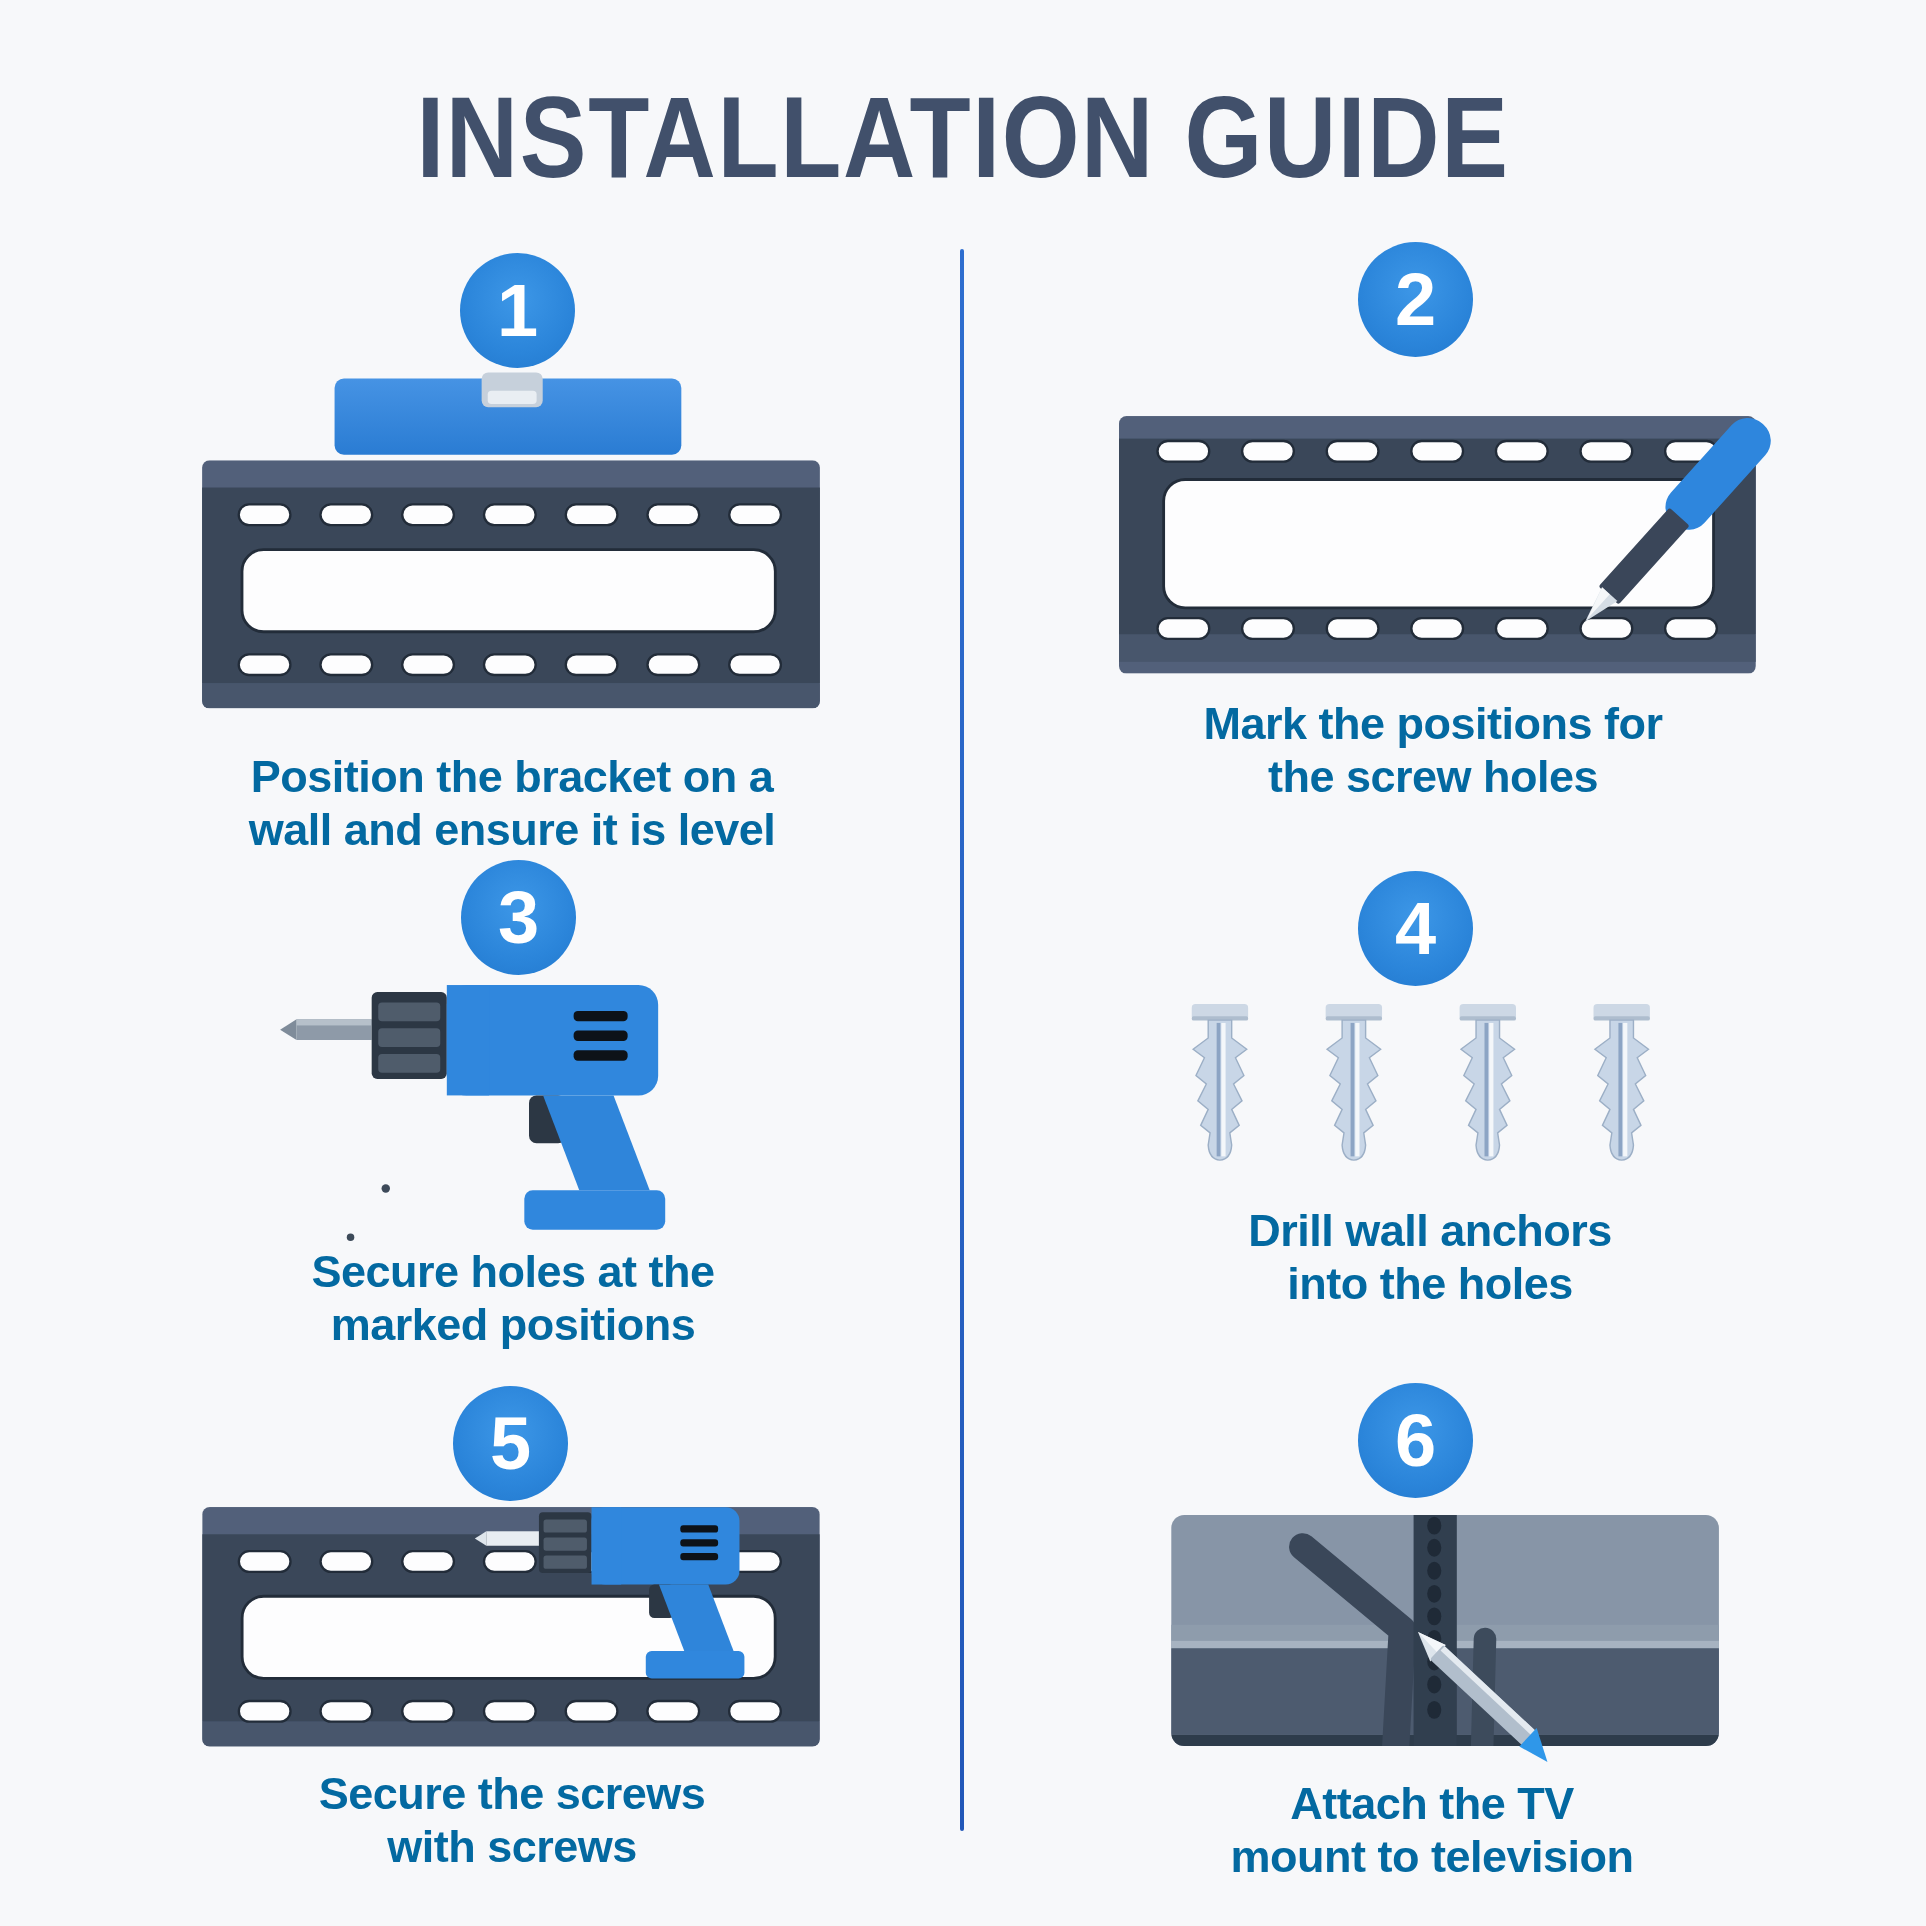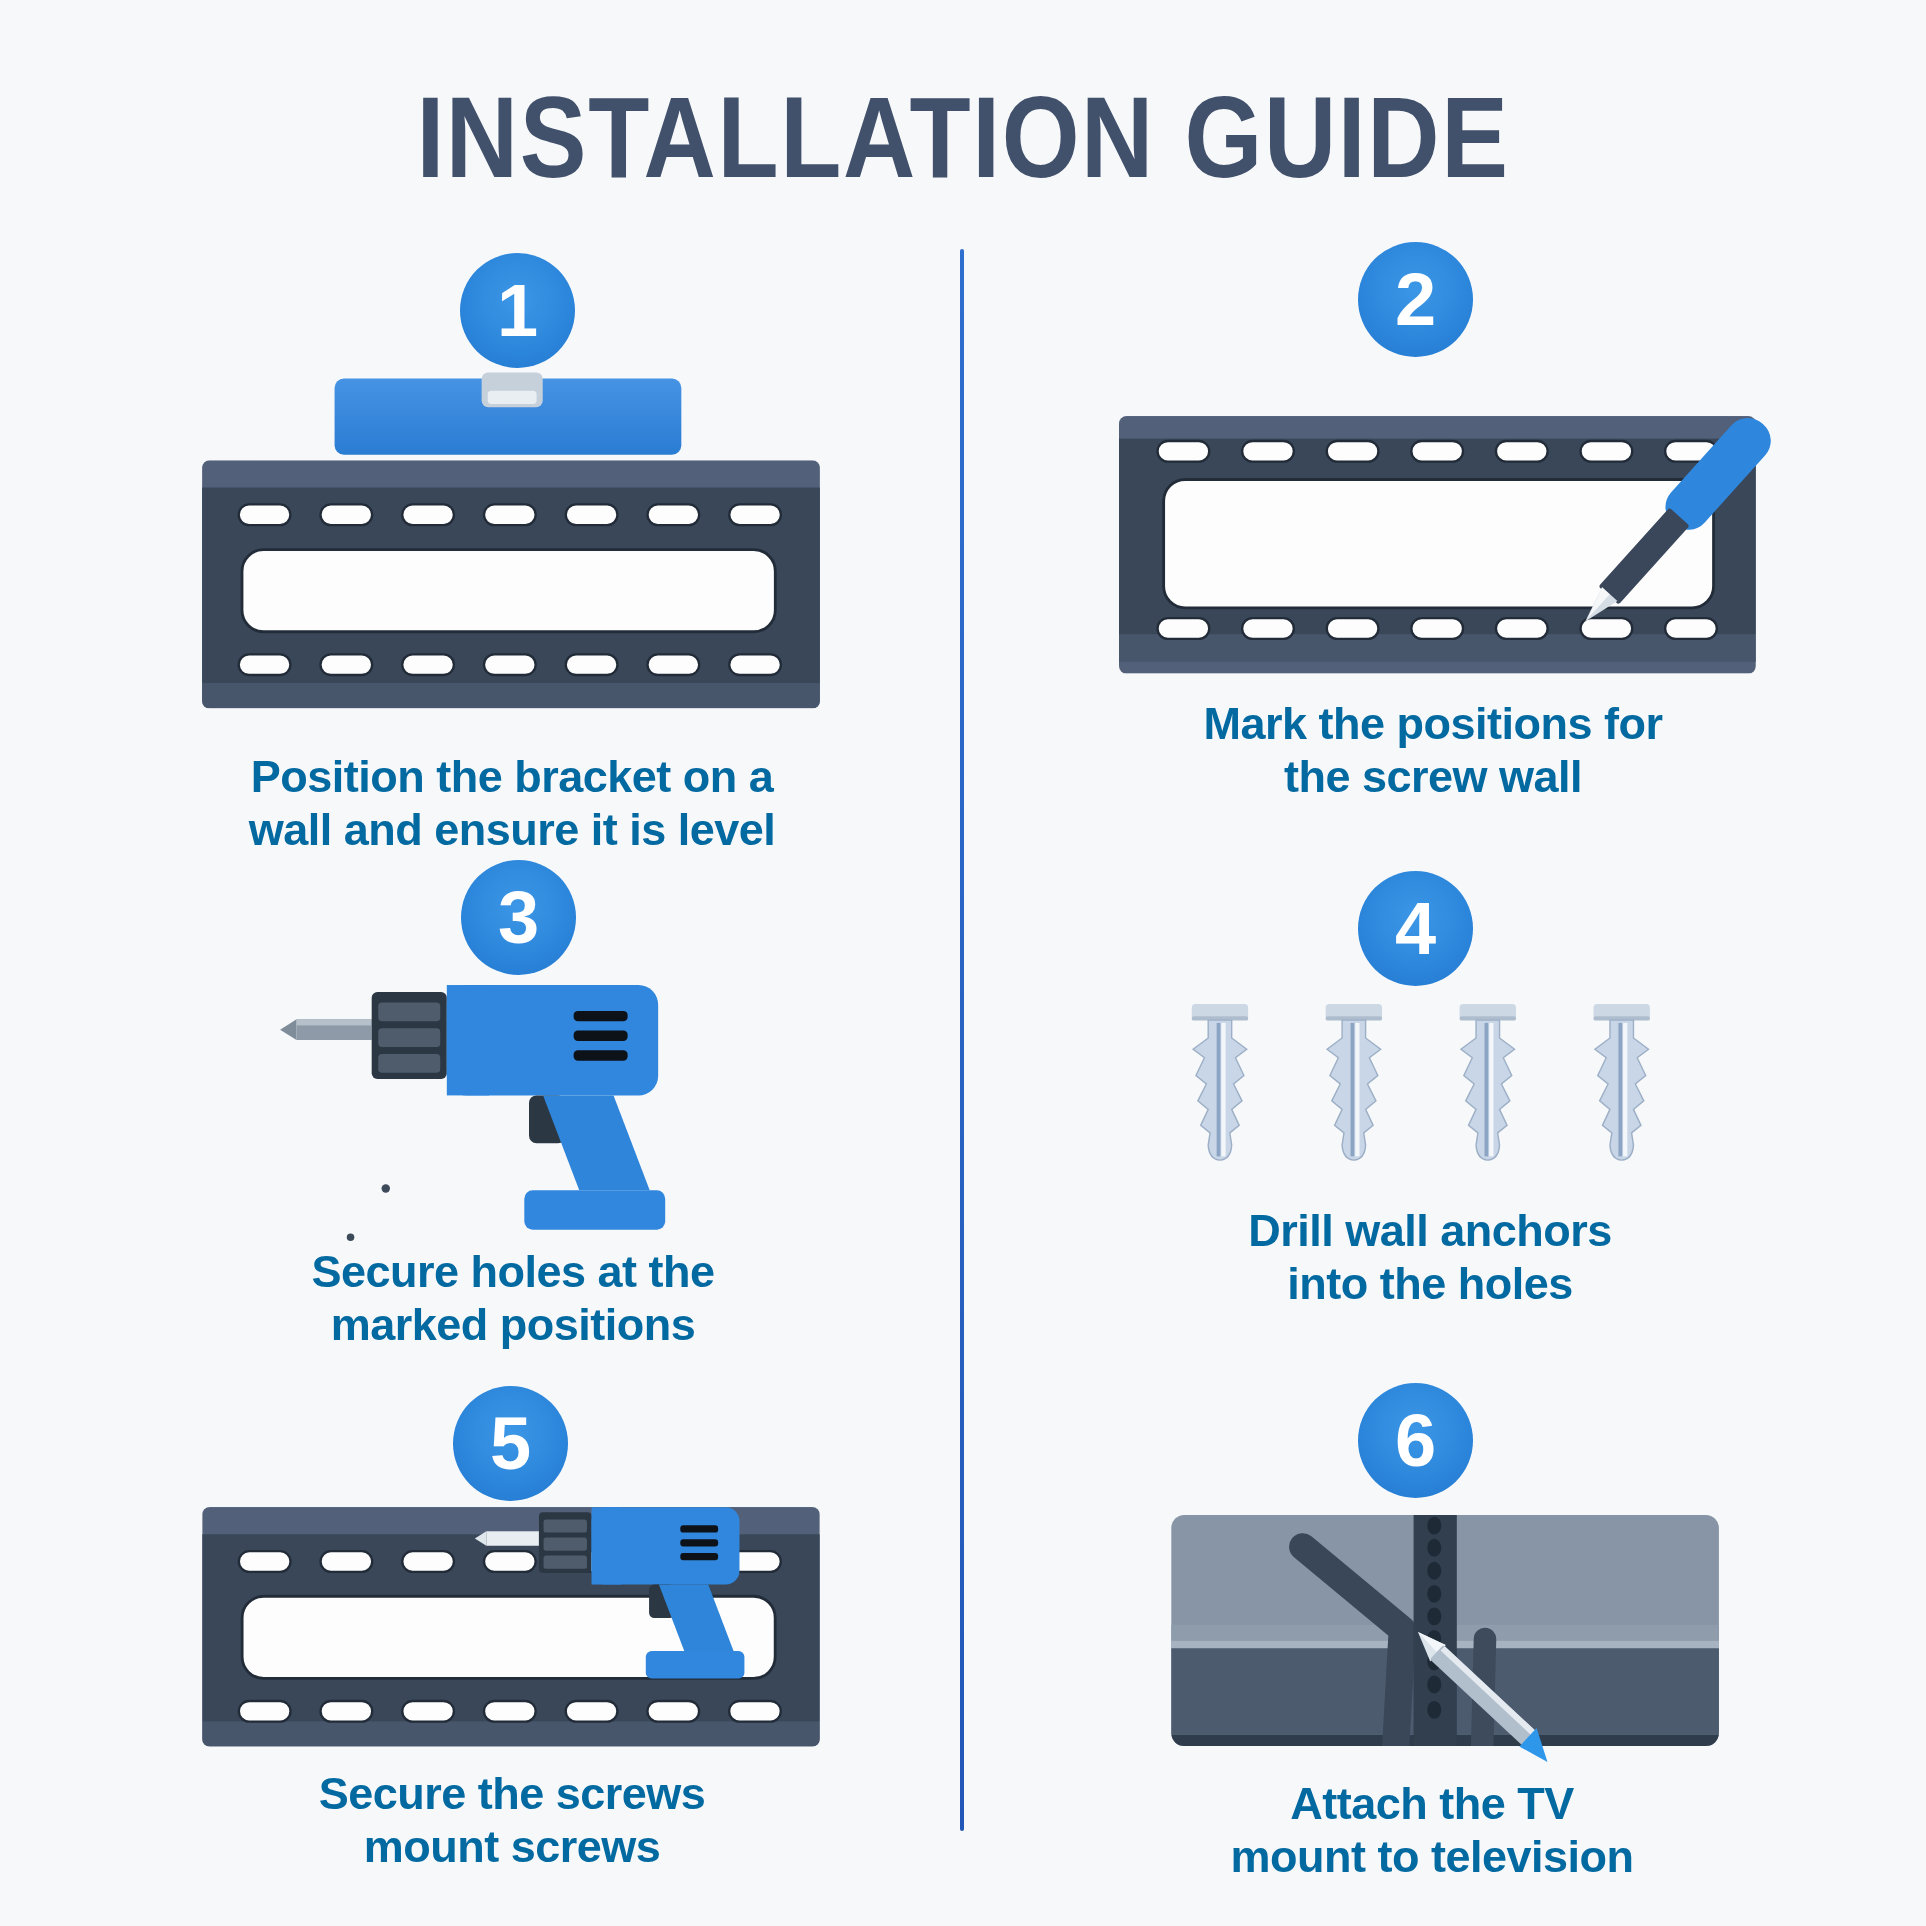--- a/index.html
+++ b/index.html
@@ -262,33 +262,33 @@
       <polygon points="266,-27 266,27 332,10" fill="#2f97e9"></polygon>
     </g>
   </svg>
 
   <div class="caption c1">
     <div>Position the bracket on a</div>
     <div>wall and ensure it is level</div>
   </div>
   <div class="caption c2">
     <div>Mark the positions for</div>
-    <div>the screw wall</div>
+    <div>the screw holes</div>
   </div>
   <div class="caption c3">
     <div>Secure holes at the</div>
     <div>marked positions</div>
   </div>
   <div class="caption c4">
     <div>Drill wall anchors</div>
     <div>into the holes</div>
   </div>
   <div class="caption c5">
     <div>Secure the screws</div>
-    <div>mount screws</div>
+    <div>with screws</div>
   </div>
   <div class="caption c6">
     <div>Attach the TV</div>
     <div>mount to television</div>
   </div>
 
 </div>
 
 
 </body></html>

